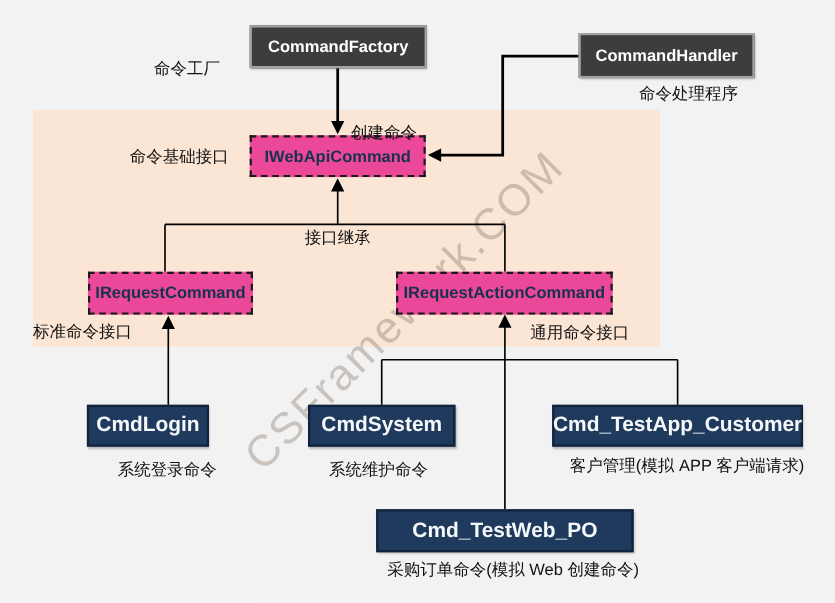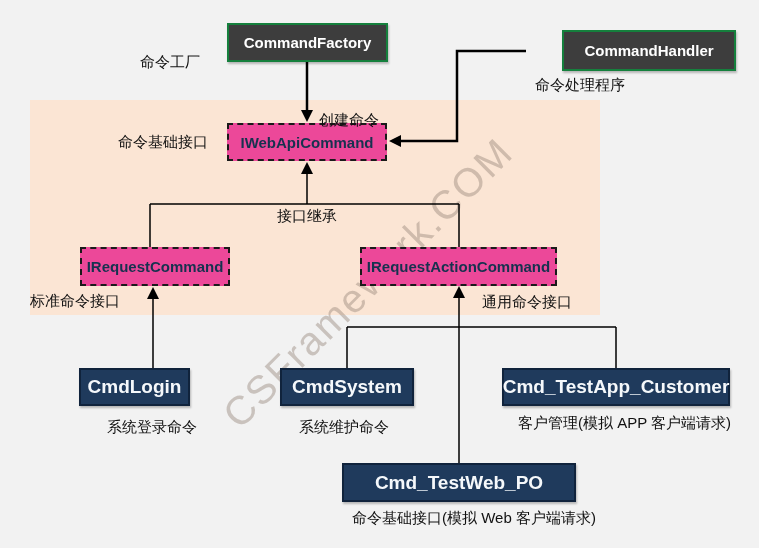--- a/index.html
+++ b/index.html
@@ -34,21 +34,21 @@
   }
   .node{
     position:absolute;
     display:flex;align-items:center;justify-content:center;
     box-sizing:border-box;
     z-index:3;
     white-space:nowrap;
   }
   .node.dark{
     background:#3d3d3d;
-    border:2px solid #15803d;
+    border:2px solid #a3a3a3;
     color:#ffffff;
     font-weight:bold;
     font-size:15px;
     box-shadow:1px 2px 2px rgba(0,0,0,0.25);
   }
   .node.iface{
     background:#ec4899;
     border:2px dashed #1a1a1a;
     color:#16324f;
     font-weight:bold;
@@ -108,51 +108,51 @@
       <polygon points="459,286 453,298 465,298" stroke="none" fill="#000"></polygon>
       <line x1="459" y1="297" x2="459" y2="463"></line>
       <line x1="347" y1="327" x2="616" y2="327"></line>
       <line x1="347" y1="327" x2="347" y2="368"></line>
       <line x1="616" y1="327" x2="616" y2="368"></line>
     </g>
   </svg>
 
   <div class="node dark" style="left:227px;top:23px;width:161px;height:39px;">CommandFactory</div>
 
-  <div class="node dark" style="left:526px;top:30px;width:174px;height:41px;margin-left:36px;">CommandHandler</div>
+  <div class="node dark" style="left:526px;top:30px;width:160px;height:41px;">CommandHandler</div>
 
   <div class="node iface" style="left:227px;top:123px;width:160px;height:38px;">IWebApiCommand</div>
 
   <div class="node iface" style="left:80px;top:247px;width:150px;height:39px;">IRequestCommand</div>
 
   <div class="node iface" style="left:360px;top:247px;width:197px;height:39px;">IRequestActionCommand</div>
 
   <div class="node navy" style="left:79px;top:368px;width:111px;height:38px;">CmdLogin</div>
 
   <div class="node navy" style="left:280px;top:368px;width:134px;height:38px;">CmdSystem</div>
 
   <div class="node navy" style="left:342px;top:463px;width:234px;height:39px;">Cmd_TestWeb_PO</div>
 
   <div class="node navy" style="left:502px;top:368px;width:228px;height:38px;">Cmd_TestApp_Customer</div>
 
   <div class="caption" style="left:140px;top:32px;margin-top:21px;">命令工厂</div>
 
   <div class="caption" style="left:319px;top:77px;margin-top:34px;">创建命令</div>
 
-  <div class="caption" style="left:535px;top:76px;font-family:Liberation Mono, monospace;">命令处理程序</div>
+  <div class="caption" style="left:581px;top:76px;font-family:Liberation Mono, monospace;">命令处理程序</div>
 
   <div class="caption" style="left:118px;top:133px;">命令基础接口</div>
 
   <div class="caption" style="left:277px;top:207px;">接口继承</div>
 
   <div class="caption" style="left:30px;top:292px;">标准命令接口</div>
 
   <div class="caption" style="left:482px;top:293px;">通用命令接口</div>
 
   <div class="caption" style="left:107px;top:418px;">系统登录命令</div>
 
   <div class="caption" style="left:299px;top:418px;">系统维护命令</div>
 
   <div class="caption" style="left:518px;top:414px;">客户管理(模拟 APP 客户端请求)</div>
 
-  <div class="caption" style="left:352px;top:509px;">命令基础接口(模拟 Web 客户端请求)</div>
+  <div class="caption" style="left:352px;top:509px;">采购订单命令(模拟 Web 创建命令)</div>
 
 </div>
 
 </body></html>

